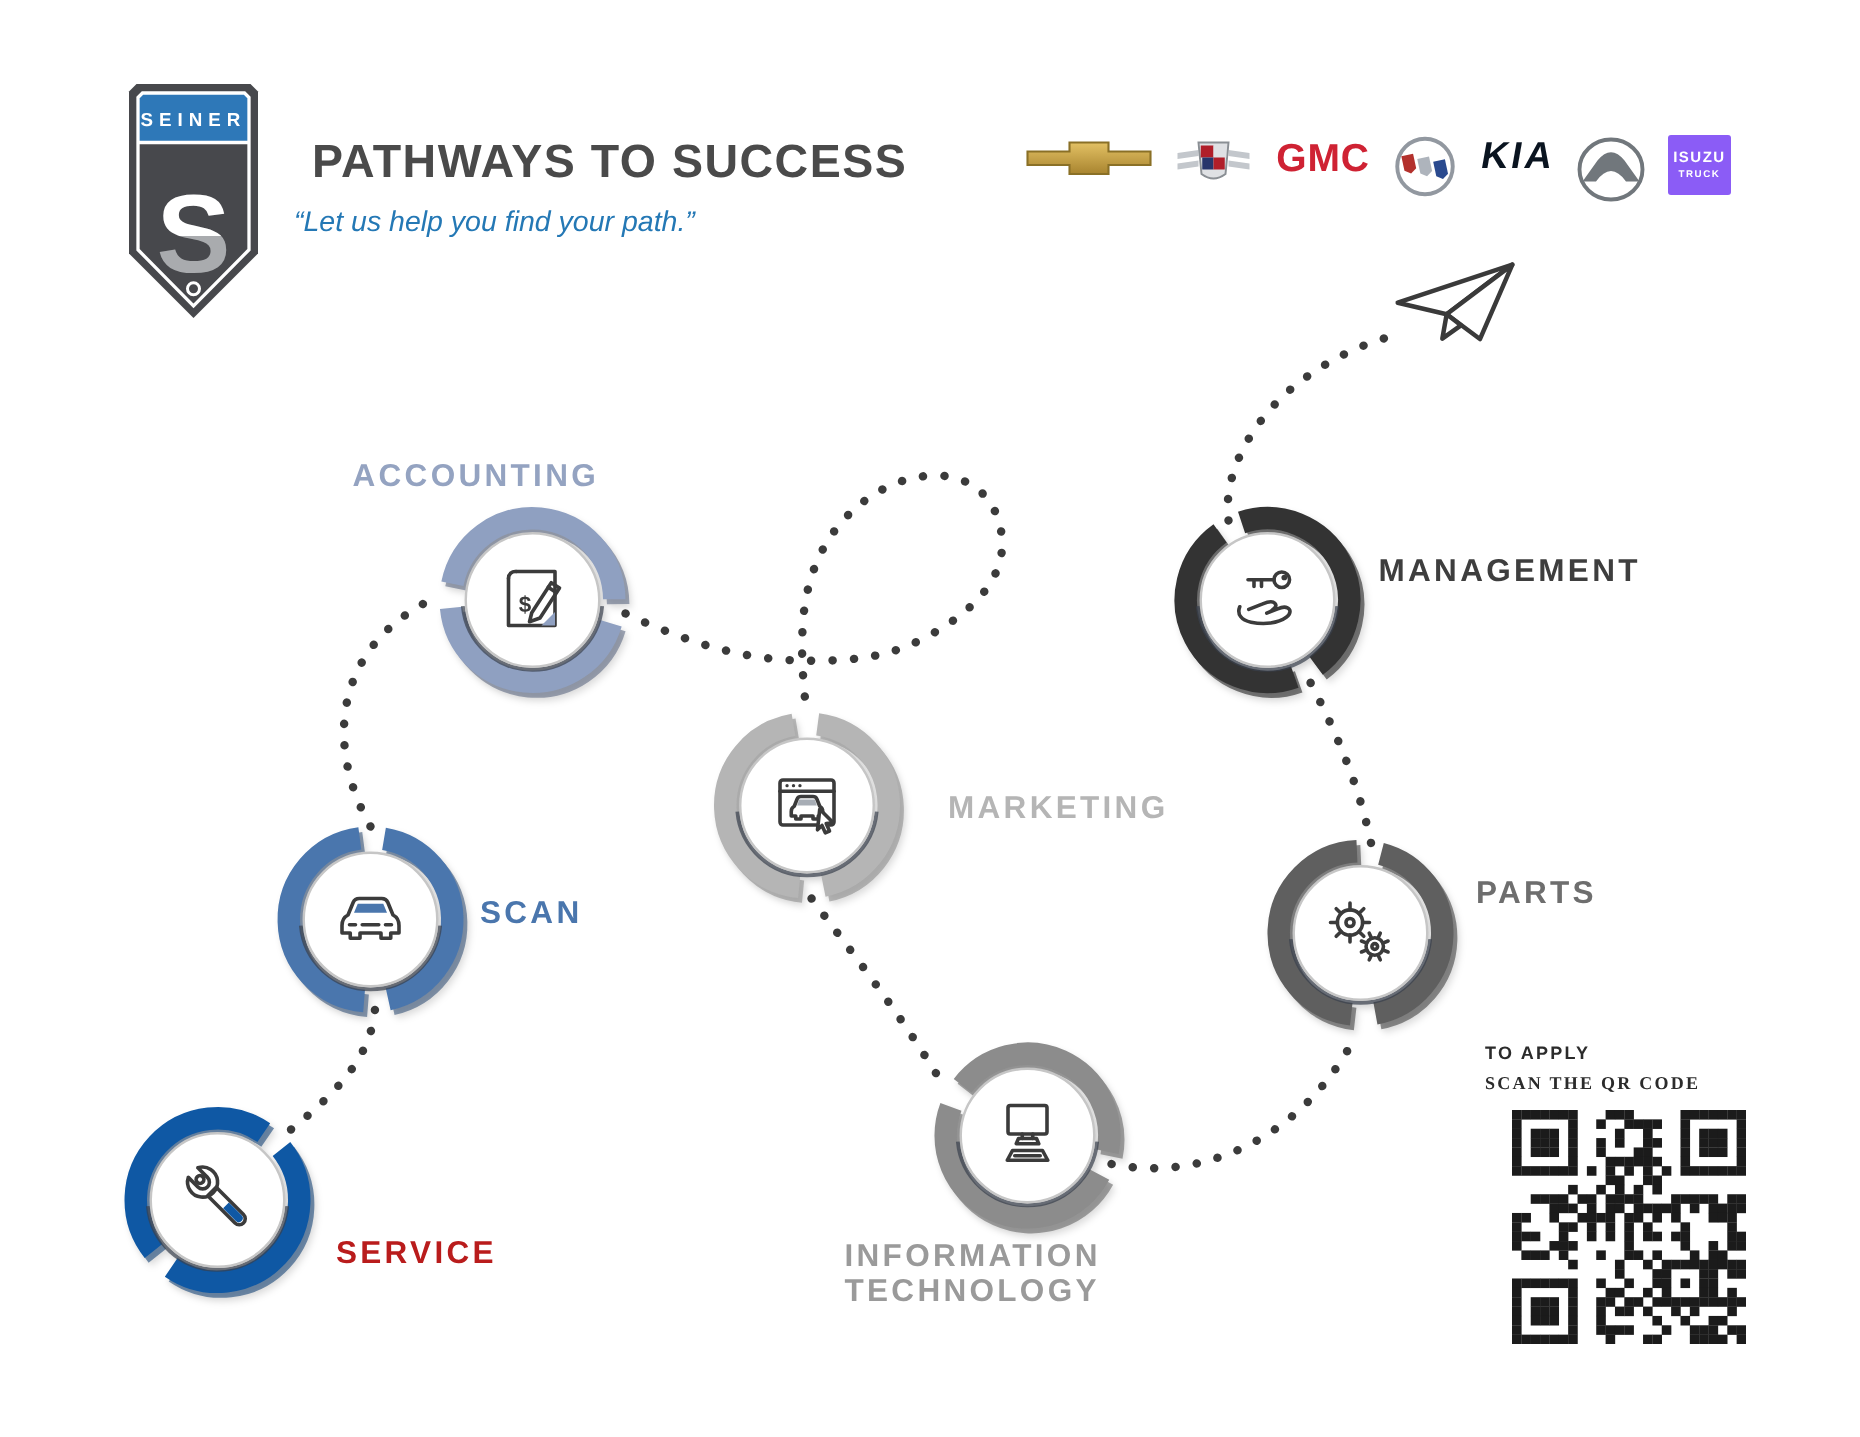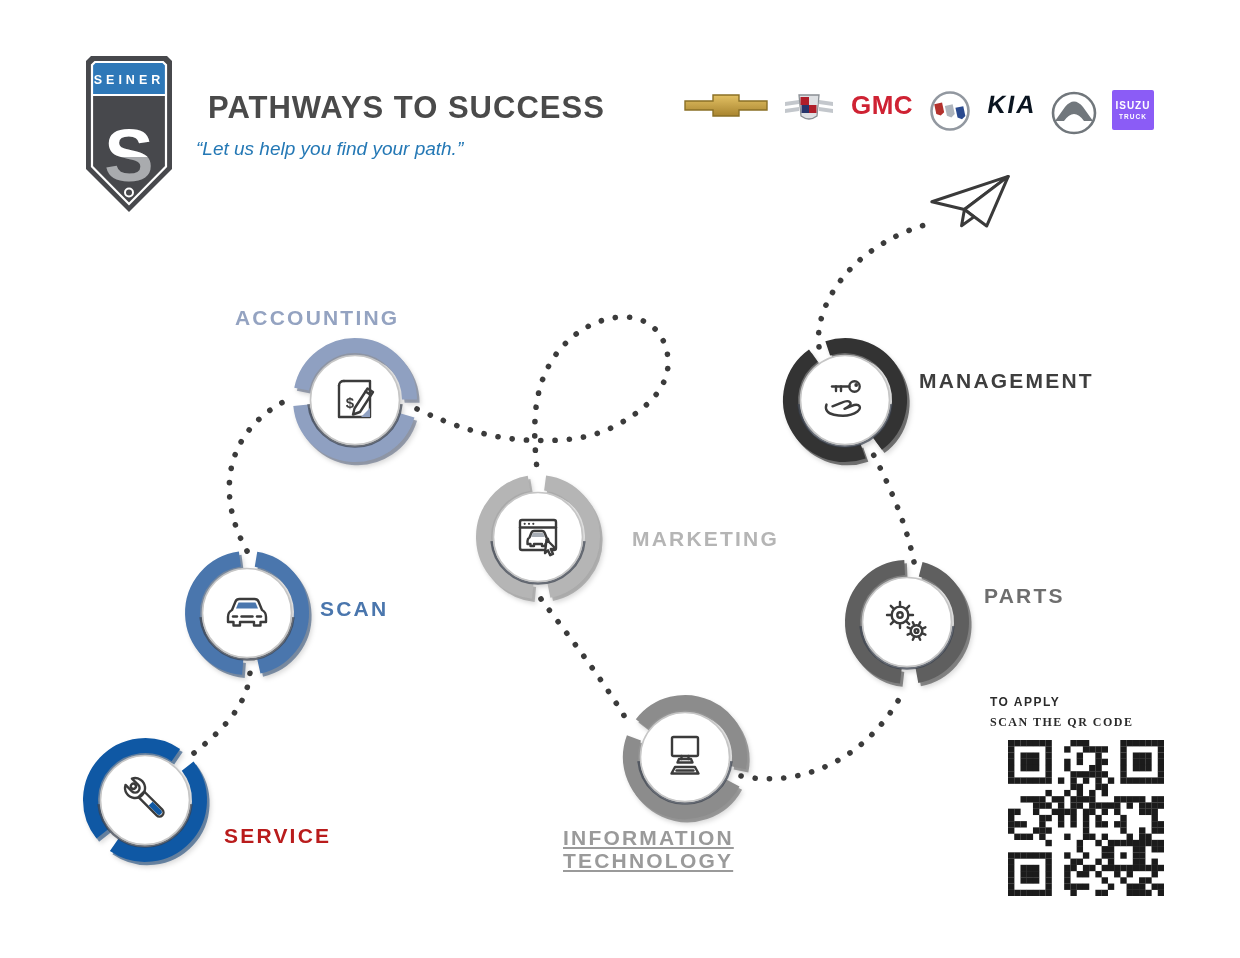--- a/index.html
+++ b/index.html
@@ -261,21 +261,21 @@
       <path d="M36.3 18.5 H19"></path>
       <path d="M23 18.5 V23 M28 18.5 V23"></path>
       <path d="M13.5 36.5 C11.5 41.5 14.5 45.5 21 46.8 C30 48.6 39 47.5 44.5 43.5 C47.5 41.3 47.8 38.4 45.3 37.2 C43.6 36.4 41 36.9 38.8 37.9 L31.5 40.8 C36.5 38.6 38.8 36 36.9 34.1 C35.4 32.6 31.8 33.3 28.8 34.6 L19.5 38.3"></path>
     </svg>
   </div>
 
   <div class="nlabel center" style="left: 235px; top: 306px; width: 240px; color: rgb(148, 163, 193);">ACCOUNTING</div>
   <div class="nlabel" style="left: 320px; top: 597px; color: rgb(74, 118, 173);">SCAN</div>
   <div class="nlabel" style="left: 224px; top: 792px; color: #b91c1c; margin-top: 32px;">SERVICE</div>
   <div class="nlabel" style="left: 632px; top: 527px; color: rgb(181, 181, 181);">MARKETING</div>
-  <div class="nlabel center" style="left: 563px; top: 826px; width: 240px; line-height: 23px; color: rgb(154, 154, 154); text-decoration: underline;">
+  <div class="nlabel center" style="left: 563px; top: 826px; width: 240px; line-height: 23px; color: rgb(154, 154, 154);">
     <span>INFORMATION</span><br>
     <span>TECHNOLOGY</span>
   </div>
   <div class="nlabel" style="left: 984px; top: 584px; color: rgb(110, 110, 110);">PARTS</div>
   <div class="nlabel" style="left: 919px; top: 369px; color: rgb(62, 62, 62);">MANAGEMENT</div>
 
   <div class="apply">
     <div class="a1">TO APPLY</div>
     <div class="a2">SCAN THE QR CODE</div>
     <svg class="qr" viewBox="0 0 156 156">

